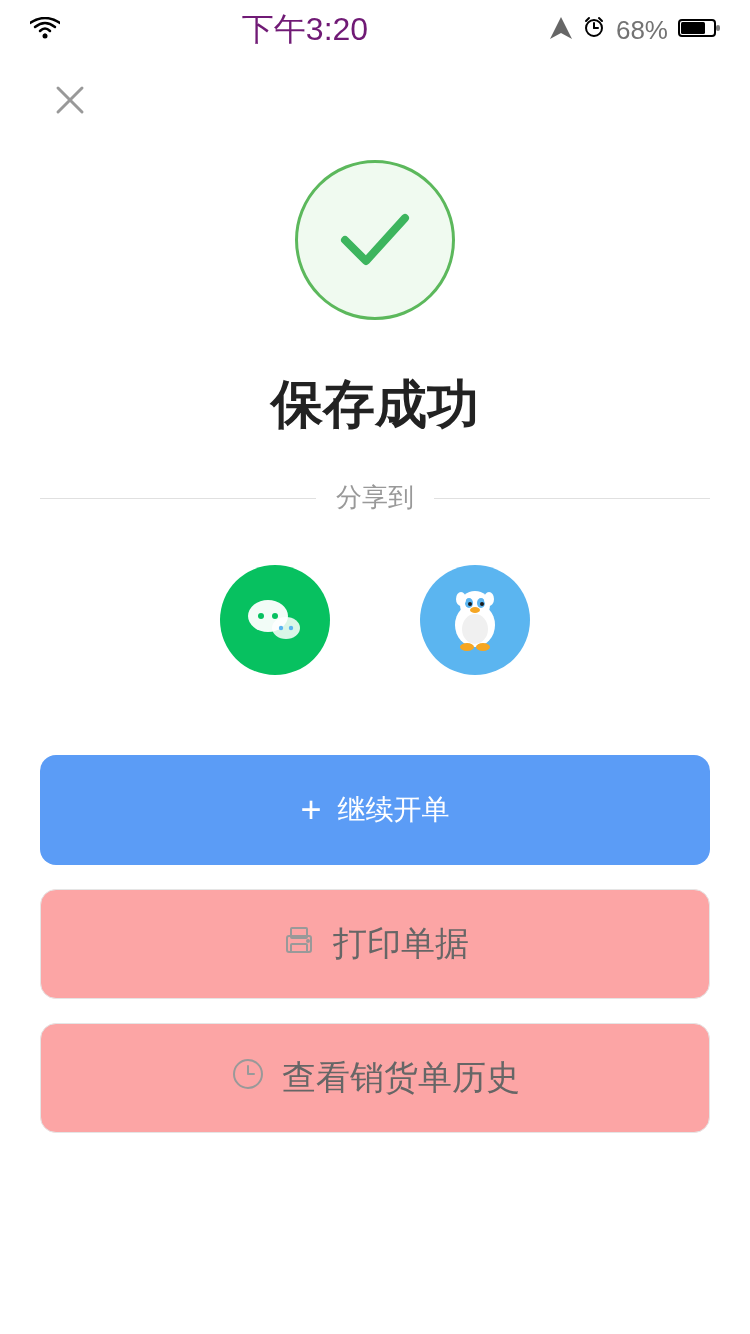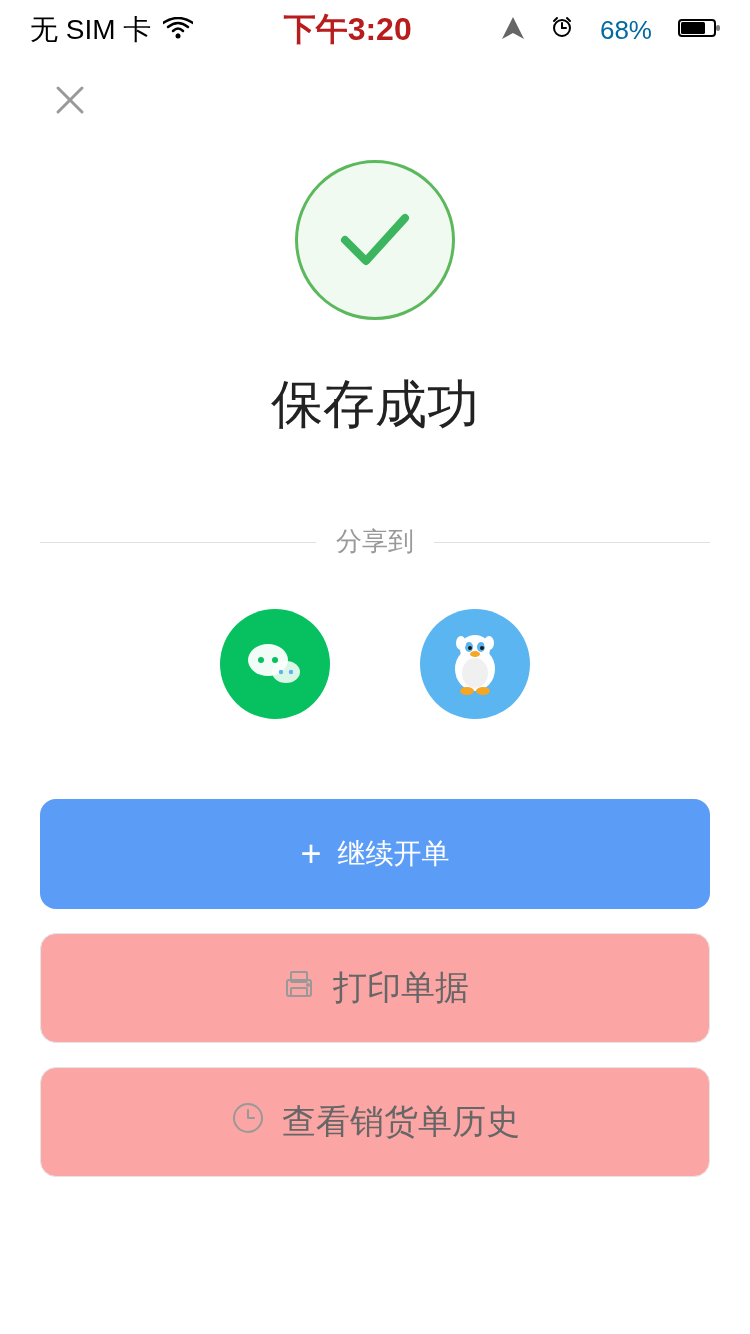--- a/index.html
+++ b/index.html
@@ -25,29 +25,29 @@
     }
     .status-left {
       display: flex;
       align-items: center;
       gap: 12px;
       font-size: 28px;
       color: #000;
     }
     .status-center {
       font-size: 32px;
-      font-weight: 700;
-      color: #b91c1c;
+      font-weight: 400;
+      color: #701a75;
     }
     .status-right {
       display: flex;
       align-items: center;
-      gap: 26px;
+      gap: 10px;
       font-size: 26px;
-      color: #0369a1;
+      color: #737373;
     }
 
     
     .close-btn {
       position: absolute;
       top: 70px;
       left: 40px;
       width: 60px;
       height: 60px;
       display: flex;
@@ -81,23 +81,23 @@
       margin-bottom: 50px;
     }
     .check-icon svg {
       width: 90px;
       height: 90px;
     }
 
     
     .success-title {
       font-size: 52px;
-      font-weight: 400;
+      font-weight: 700;
       color: #222;
-      margin-bottom: 84px;
+      margin-bottom: 40px;
     }
 
     
     .share-section {
       width: 100%;
       position: relative;
       margin-bottom: 50px;
     }
     .share-divider {
       width: 100%;
@@ -178,21 +178,20 @@
       background: #fca5a5;
       color: #666;
       border: 1.5px solid #e5e5e5;
     }
   </style>
 </head>
 <body>
 
 <div class="status-bar">
   <div class="status-left">
-    <span>无 SIM 卡</span>
     <span>
       <svg width="30" height="22" viewBox="0 0 30 22" fill="none">
         <path d="M15 18 C15 18 15 18 15 18" stroke="#000" stroke-width="3" stroke-linecap="round"></path>
         <path d="M10 14 Q15 9 20 14" stroke="#000" stroke-width="2.5" stroke-linecap="round" fill="none"></path>
         <path d="M5 10 Q15 2 25 10" stroke="#000" stroke-width="2.5" stroke-linecap="round" fill="none"></path>
         <path d="M0 6 Q15 -4 30 6" stroke="#000" stroke-width="2.5" stroke-linecap="round" fill="none"></path>
         <circle cx="15" cy="19" r="2.5" fill="#000"></circle>
       </svg>
     </span>
   </div>

